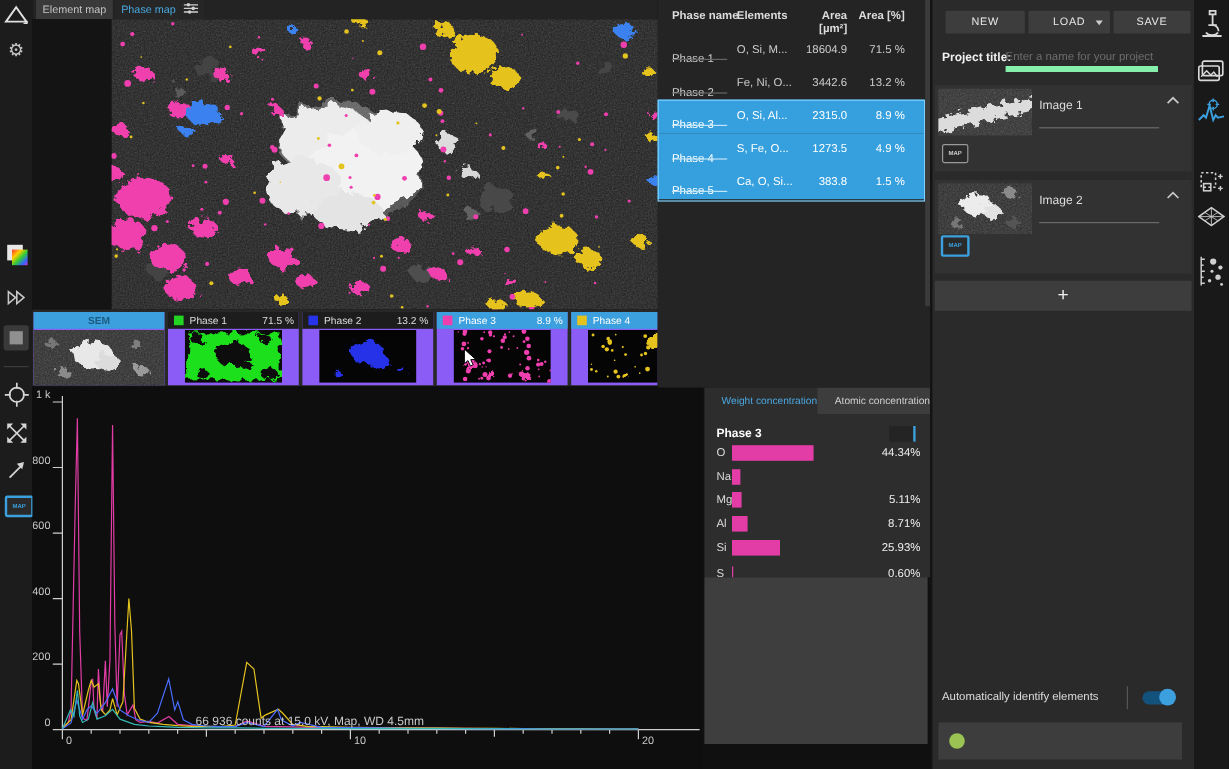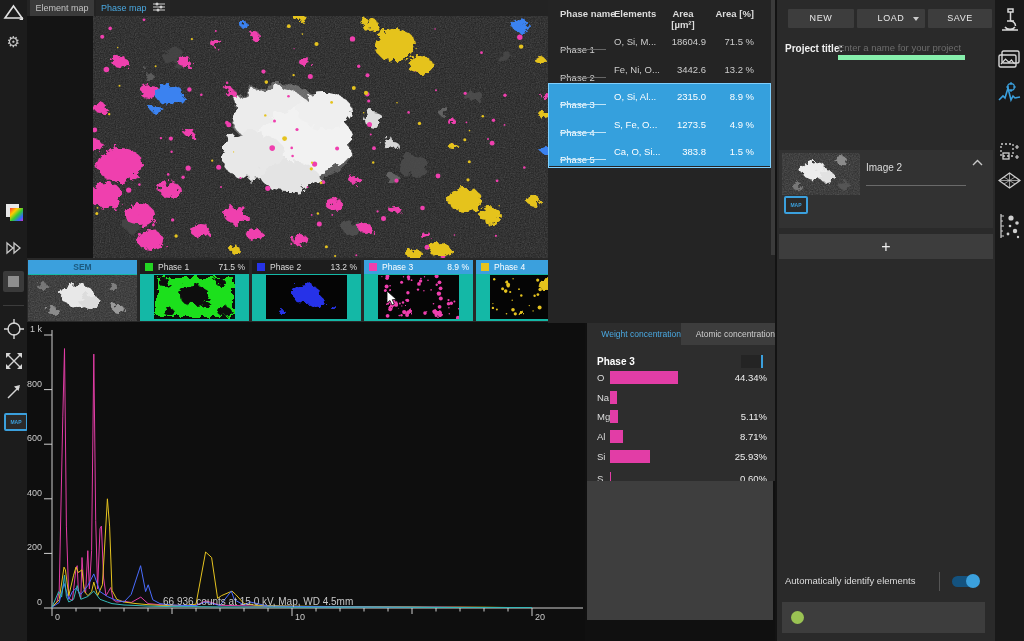--- a/index.html
+++ b/index.html
@@ -14,21 +14,21 @@
   
   #top-bar{left:27px;top:0;width:521px;height:16px;background:#232323;}
   .top-tab{position:absolute;top:0;height:16px;line-height:16px;font-size:9px;text-align:center;}
   #tab-element-map{left:3px;width:64px;background:#3a3a3a;color:#c3c3c3;}
   #tab-phase-map{left:69px;width:74px;background:#262626;color:#4aa8e0;}
   
   #map-region{left:27px;top:16px;width:521px;height:242px;background:#141414;}
   #map-svg{position:absolute;left:66px;top:0;}
   
   #thumb-strip{left:27px;top:258px;width:521px;height:64px;background:#282828;overflow:hidden;}
-  .thumb{position:absolute;top:2px;width:109px;height:61px;background:#14b8a6;}
+  .thumb{position:absolute;top:2px;width:109px;height:61px;background:#8b5cf6;}
   .thumb-head{position:absolute;left:0;top:0;width:100%;height:14px;background:#1d1d1d;font-size:8.5px;line-height:14px;color:#ddd;}
   .thumb.selected .thumb-head{background:#3ba0dd;color:#fff;}
   .thumb-swatch{position:absolute;left:5px;top:3px;width:8px;height:8px;}
   .thumb-label{position:absolute;left:18px;top:0;}
   .thumb-pct{position:absolute;right:4px;top:0;}
   .thumb-img{position:absolute;top:15px;}
   
   #spectrum-panel{left:27px;top:322px;width:558px;height:319px;background:#0e0e0e;}
   #status-bar{left:163px;top:596px;font-size:10px;color:#c9c9c9;}
   
@@ -633,21 +633,21 @@
         <polyline points="25.0,285.2 32.2,280.5 37.0,261.4 41.8,277.3 45.4,269.6 49.0,266.3 53.8,272.4 60.8,263.6 66.8,251.9 73.0,269.6 80.4,274.5 87.9,277.8 97.0,280.0 104.2,272.4 113.6,243.7 118.6,269.6 121.2,262.8 125.8,277.8 133.0,281.6 145.0,283.0 157.0,283.5 169.0,283.5 178.6,280.0 193.0,283.5 204.3,269.1 207.4,277.8 217.0,283.0 223.2,280.0 241.0,284.1 265.0,284.4 289.0,284.6 313.0,284.9 337.0,284.9 361.0,285.2 385.0,285.2 409.0,285.2 433.0,285.5 457.0,285.5 481.0,285.5 505.0,285.5" stroke="#4a6cff"></polyline>
         <polyline points="25.0,285.2 31.7,269.6 34.6,275.1 37.5,253.2 39.4,274.5 41.8,280.0 46.6,277.3 50.2,263.6 53.8,277.3 60.8,274.5 66.8,269.1 73.0,277.3 80.4,280.0 85.0,281.6 97.0,283.0 109.0,283.5 121.0,284.1 133.0,284.4 145.0,284.6 169.0,284.6 193.0,284.9 217.0,284.9 241.0,284.9 265.0,285.2 313.0,285.2 361.0,285.2 409.0,285.5 457.0,285.5 505.0,285.5" stroke="#35b8b8"></polyline>
       </g>
   </svg>
 </div>
 <div id="status-bar" class="abs">66 936 counts at 15.0 kV, Map, WD 4.5mm</div>
 
 <div id="phase-table" class="abs">
   <span class="pt-head" style="left:12px;">Phase name</span>
   <span class="pt-head" style="left:66px;">Elements</span>
-  <span class="pt-head" style="left:112px;width:46px;text-align:center;">Area [µm²]</span>
+  <span class="pt-head" style="left:112px;width:46px;text-align:right;">Area [µm²]</span>
   <span class="pt-head" style="left:164px;width:42px;text-align:right;">Area [%]</span>
 
   <div class="trow" style="top:28px;">
     <span class="c-name">
         <span>Phase 1</span>
         <span class="uline"></span>
       </span>
     <span class="c-el">O, Si, M...</span>
     <span class="c-area">18604.9</span>
     <span class="c-pct">71.5 %</span>
@@ -733,20 +733,35 @@
 <div id="conc-empty" class="abs"></div>
 
 <div id="right-panel" class="abs">
   <div id="btn-new" class="btn">NEW</div>
   <div id="btn-load" class="btn"><span>LOAD</span><span class="caret"></span></div>
   <div id="btn-save" class="btn">SAVE</div>
 
   <div id="proj-label" class="abs">Project title:</div>
   <input id="proj-input" class="abs" placeholder="Enter a name for your project" style="">
 
+  <div class="img-card" style="top:71px;height:72px;">
+    <svg class="img-thumb" width="78" height="39" viewBox="0 0 78 39">
+      <rect width="78" height="39" fill="#2e2e2e"></rect>
+        <rect width="78" height="39" filter="url(#grain)" opacity="0.3"></rect>
+      <g filter="url(#rough2)">
+          <rect x="-8" y="16" width="94" height="11" fill="#dcdcdc" transform="rotate(-13 39 20)"></rect>
+        </g>
+    </svg>
+    <span class="img-label">Image 1</span>
+    <span class="img-uline"></span>
+    <svg class="chev" width="11" height="7" viewBox="0 0 11 7">
+        <path d="M1 6 L5.5 1.5 L10 6" fill="none" stroke="#c9c9c9" stroke-width="1.4"></path>
+      </svg>
+    <div class="map-badge" style="left:6px;top:49px;">MAP</div>
+  </div>
 
   <div class="img-card" style="top:150px;height:78px;">
     <svg class="img-thumb" width="78" height="42" viewBox="0 0 78 42">
       <rect width="78" height="42" fill="#2a2a2a"></rect>
         <rect width="78" height="42" filter="url(#grain)" opacity="0.3"></rect>
       <g filter="url(#rough2)">
           <ellipse cx="32" cy="17" rx="13" ry="9" fill="#ececec"></ellipse>
           <ellipse cx="44" cy="23" rx="8" ry="6" fill="#e2e2e2"></ellipse>
           <ellipse cx="60" cy="8" rx="6" ry="4" fill="#8a8a8a"></ellipse>
           <ellipse cx="14" cy="32" rx="5" ry="4" fill="#777"></ellipse>

